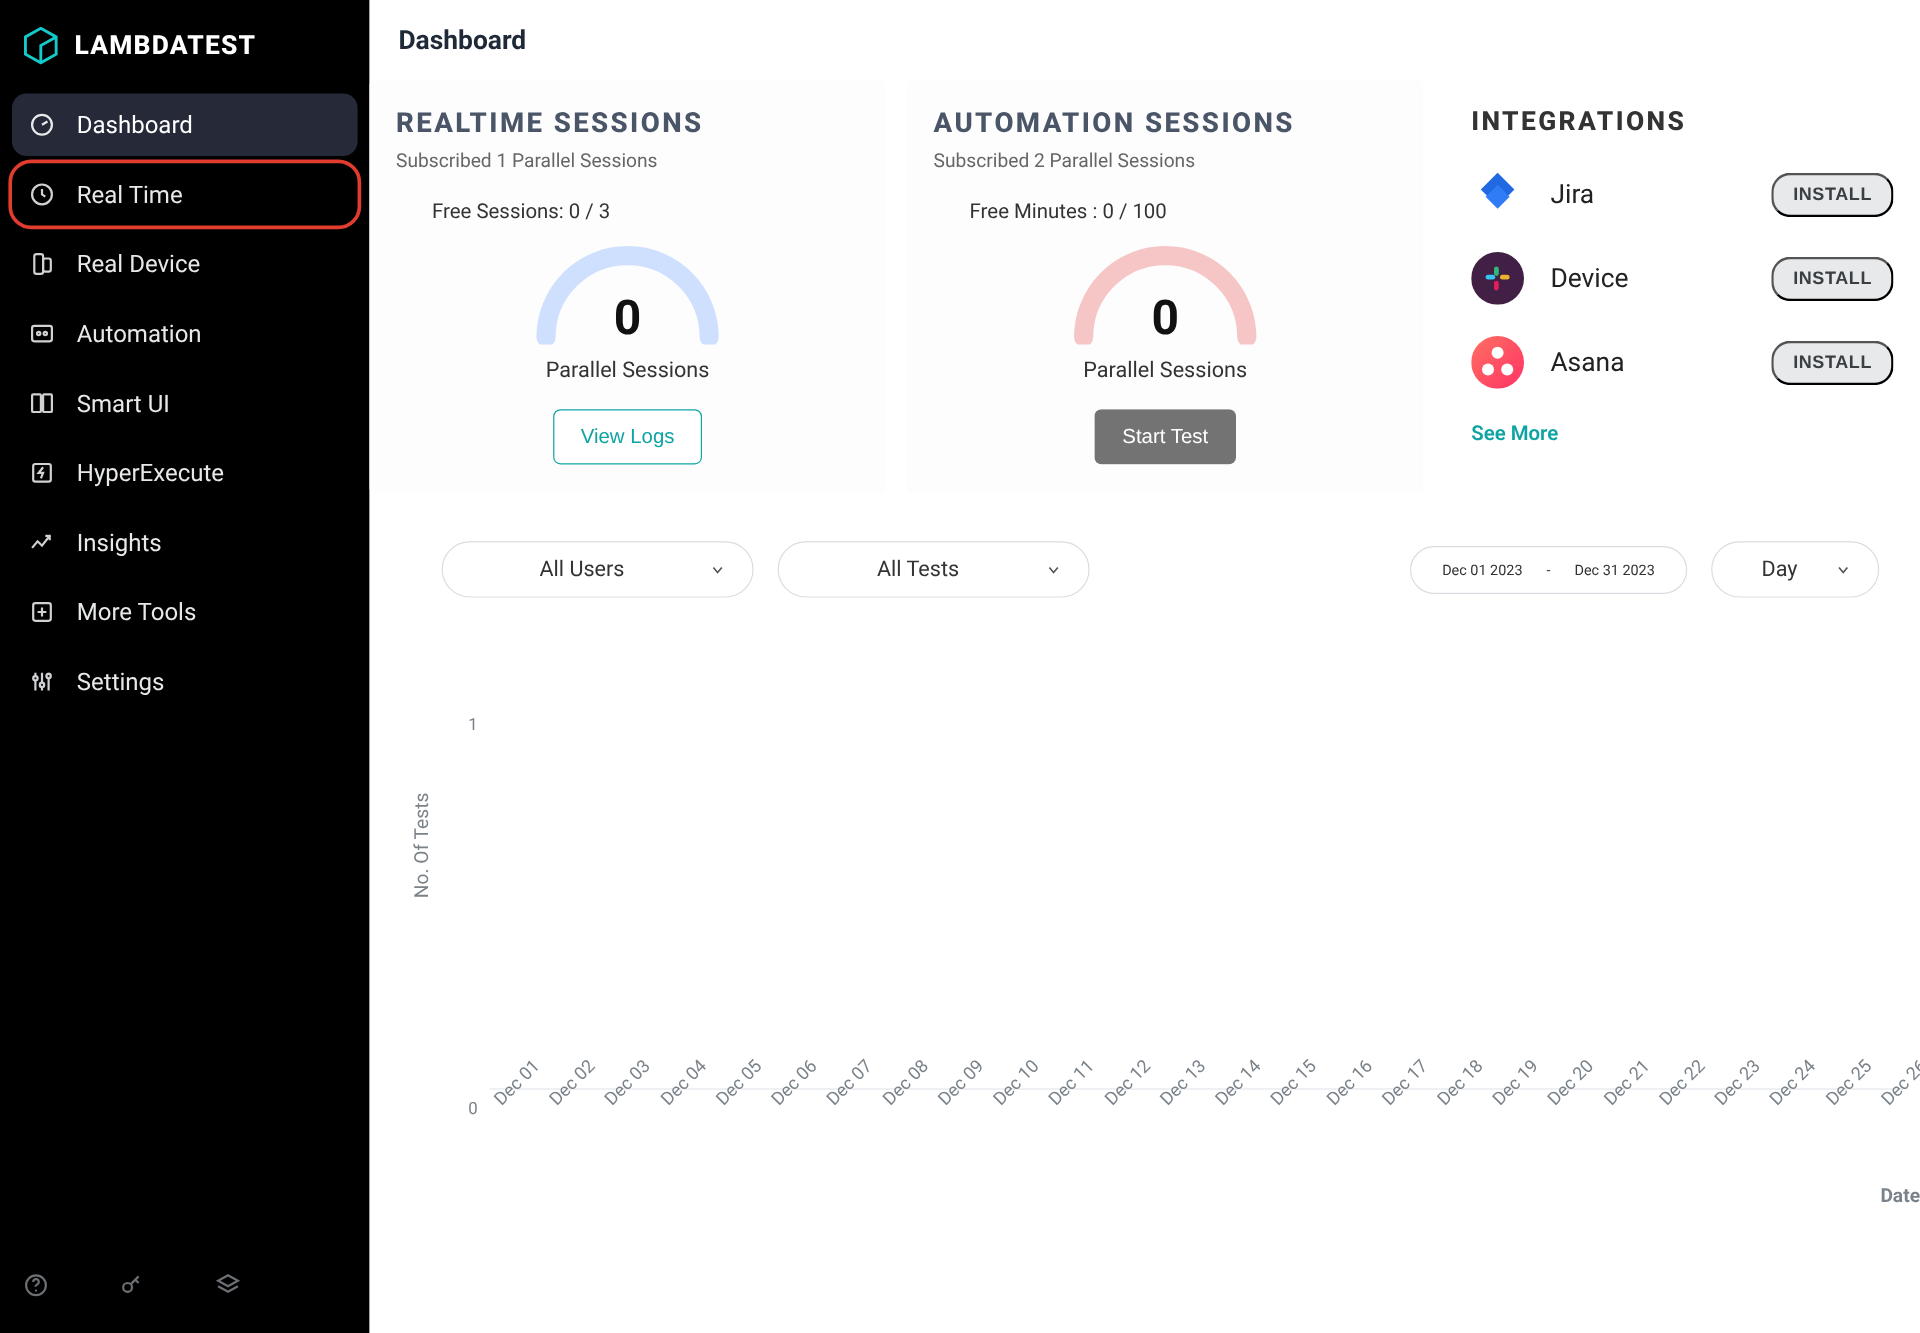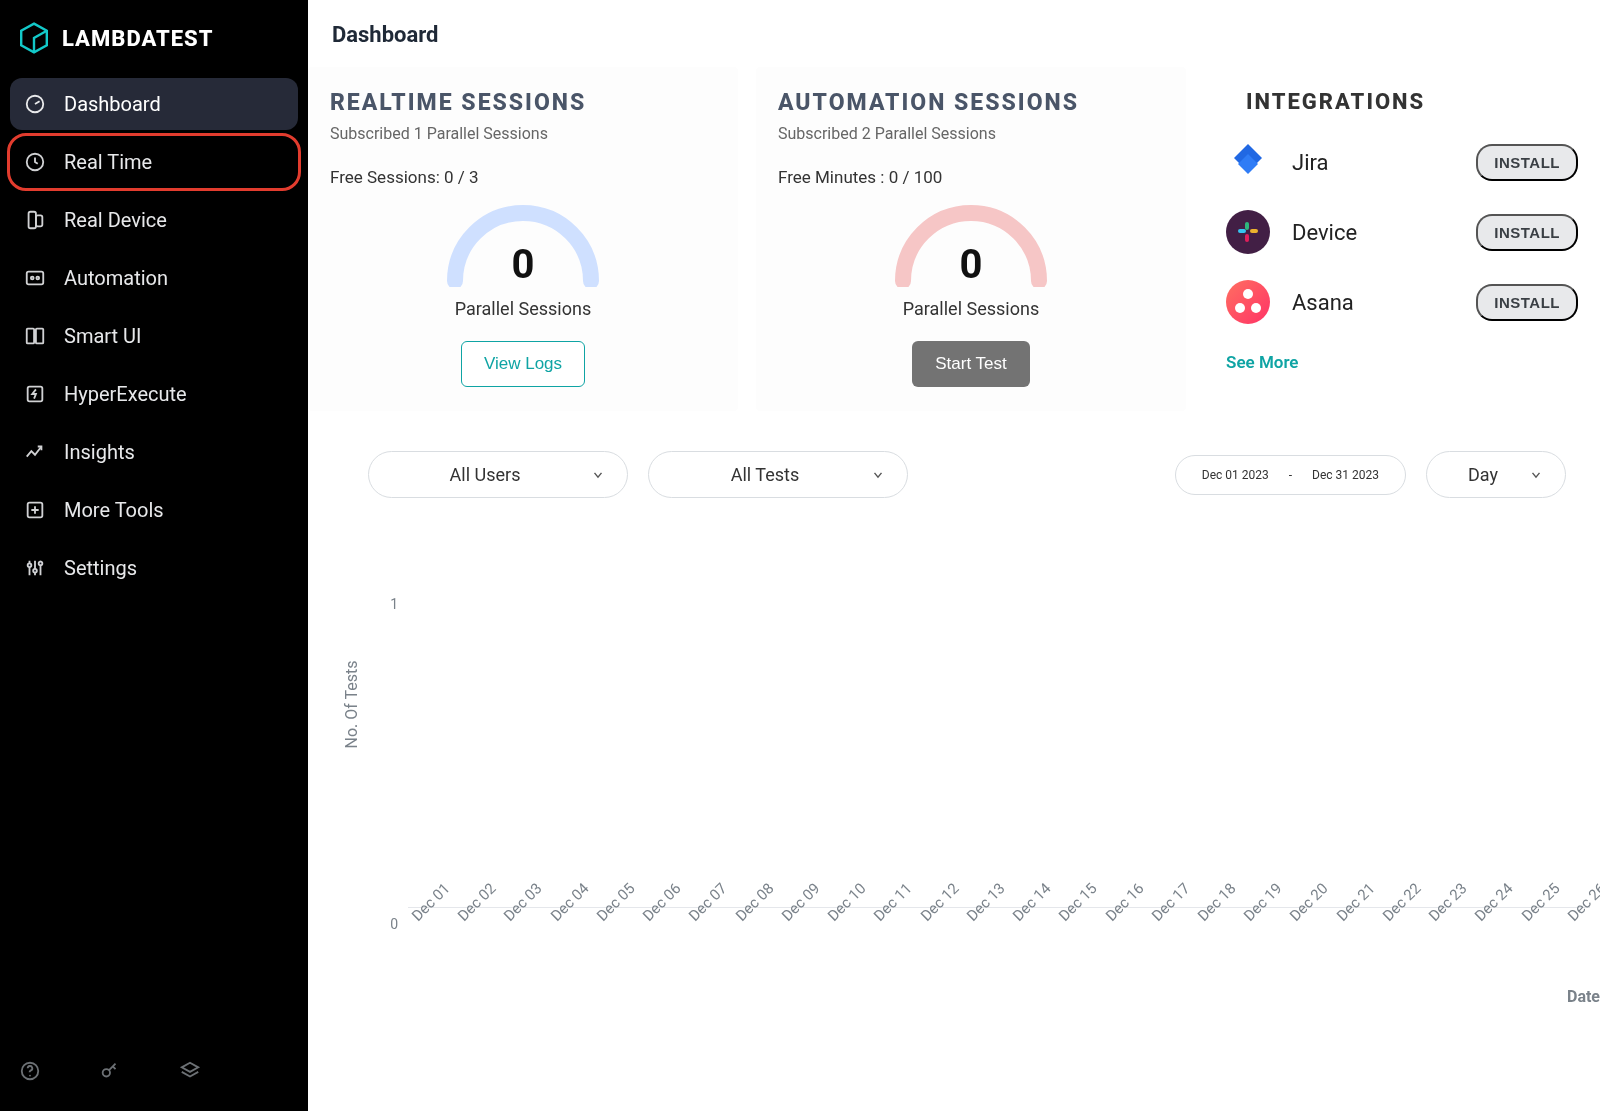--- a/index.html
+++ b/index.html
@@ -23,35 +23,35 @@
   
   .main { flex: 1; background: #fff; display: flex; flex-direction: column; }
   .topbar { padding: 22px 24px 14px 24px; }
   .top-title { font-size: 22px; font-weight: 700; color: #1f2937; }
 
   .cards { display: flex; gap: 18px; padding: 6px 0 0 0; }
   .card { background: #fff; border-radius: 4px; }
   .card.sessions { width: 430px; padding: 22px 22px 24px 22px; background: #fdfdfd; }
   .card-title { font-size: 23px; font-weight: 800; letter-spacing: 2px; color: #4a5568; }
   .card-sub { margin-top: 8px; color: #666; font-size: 16px; }
-  .card-line { margin-top: 24px; color: #333; font-size: 17px; }
+  .card-line { margin-top: 24px; color: #333; font-size: 17px; margin-left: 30px; }
 
   .gauge-wrap { display: flex; flex-direction: column; align-items: center; margin-top: 8px; }
   .gauge { width: 160px; height: 86px; margin-top: 6px; }
   .gauge-num { font-size: 40px; font-weight: 700; color: #111; margin-top: -46px; }
   .gauge-label { margin-top: 10px; font-size: 18px; color: #333; }
 
   .btn { display: inline-flex; align-items: center; justify-content: center; border-radius: 6px; cursor: pointer; font-size: 17px; padding: 12px 22px; border: 1px solid transparent; }
   .btn.outline-teal { border-color: #0FA4A4; color: #0FA4A4; background: #fff; }
   .btn.dark { background: #737373; color: #fff; }
   .card-actions { display: flex; justify-content: center; margin-top: 22px; }
 
   
   .card.integrations { flex: 1; padding: 22px 22px 24px 22px; }
-  .int-title { font-size: 22px; font-weight: 800; letter-spacing: 2px; color: #333; margin-left: 20px; }
+  .int-title { font-size: 22px; font-weight: 800; letter-spacing: 2px; color: #333; }
   .int-row { display: flex; align-items: center; gap: 22px; margin-top: 26px; }
   .int-row .name { flex: 1; font-size: 22px; color: #222; }
   .ilogo { width: 44px; height: 44px; display: inline-flex; align-items: center; justify-content: center; }
   .install { padding: 8px 16px; border-radius: 16px; background: #e8e9eb; color: #3a3f44; font-size: 15px; font-weight: 700; letter-spacing: .5px; }
   .see-more { margin-top: 28px; color: #0FA4A4; font-size: 17px; font-weight: 600; cursor: pointer; }
 
   
   .filters { display: flex; align-items: center; gap: 20px; padding: 40px 34px 0 60px; }
   .select { display: inline-flex; align-items: center; justify-content: space-between; gap: 12px; border: 1px solid #d9dde1; border-radius: 24px; padding: 12px 22px; font-size: 18px; color: #333; min-width: 260px; cursor: pointer; }
   .date-range { display: inline-flex; align-items: center; gap: 20px; border: 1px solid #d9dde1; border-radius: 24px; padding: 12px 26px; font-size: 12px; color: #333; cursor: pointer; }

